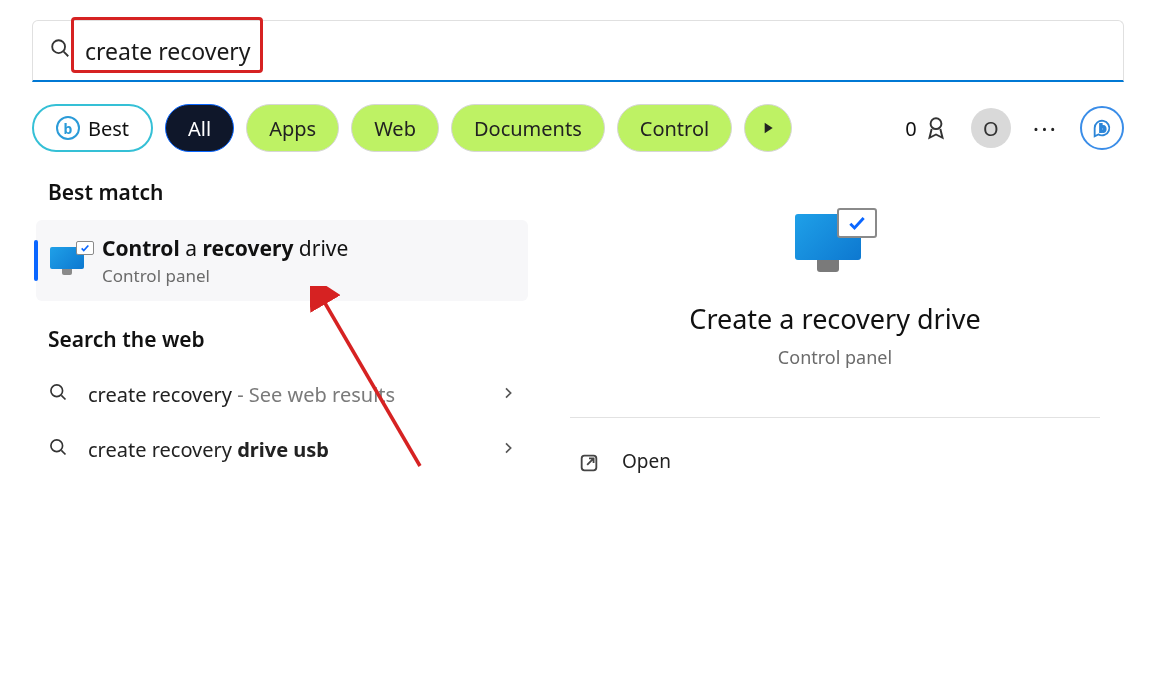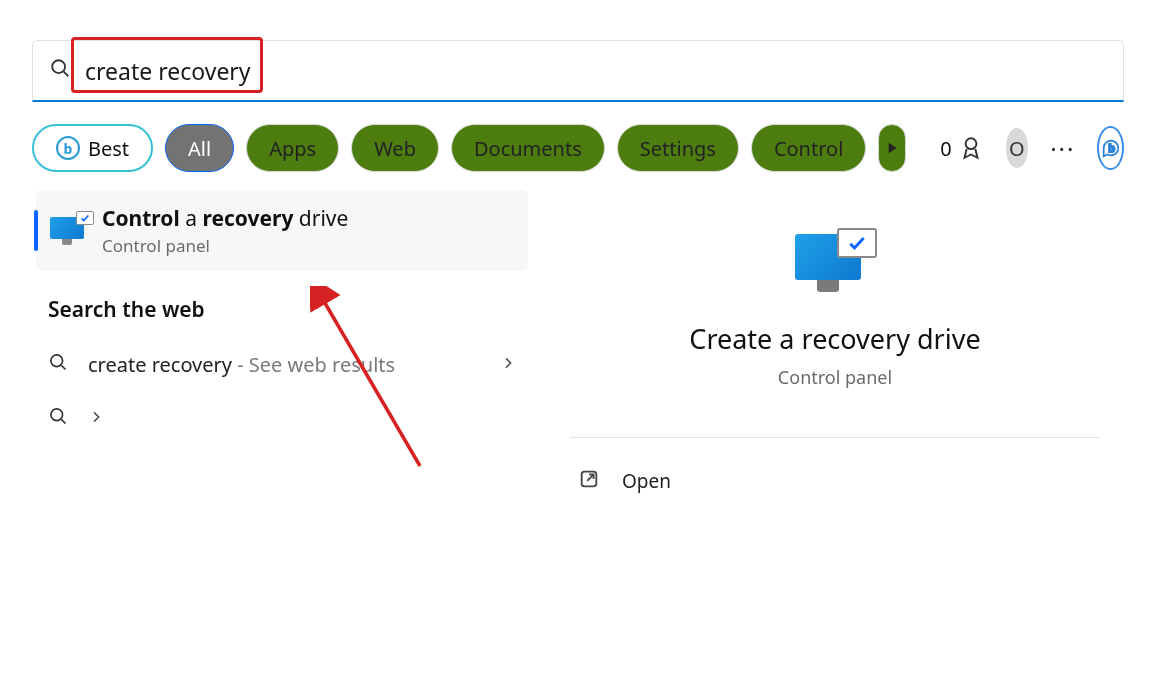--- a/index.html
+++ b/index.html
@@ -8,21 +8,21 @@
       background: #f5f5f5;
       width: 1156px;
       height: 680px;
       overflow: hidden;
     }
     .window {
       position: relative;
       width: 100%;
       height: 100%;
       background: #ffffff;
-      padding-top: 40px;
+      padding-top: 20px;
     }
     
     .search-bar {
       margin: 0 32px;
       height: 62px;
       border: 1px solid #e0e0e0;
       border-bottom: 2px solid #0078d4;
       border-radius: 6px 6px 0 0;
       display: flex;
       align-items: center;
@@ -61,31 +61,31 @@
       margin: 22px 32px 0 32px;
       display: flex;
       align-items: center;
       gap: 12px;
     }
     .chip {
       height: 48px;
       padding: 0 22px;
       border-radius: 24px;
       border: 1px solid #d6d6d6;
-      background: #4d7c0f;
+      background: #bef264;
       display: inline-flex;
       align-items: center;
       justify-content: center;
       font-size: 20px;
       color: #222;
       cursor: pointer;
       white-space: nowrap;
     }
     .chip.active {
-      background: #737373;
+      background: #0f172a;
       border-color: #0a66ff;
       color: #fff;
     }
     .chip.chat {
       background: #fff;
       border: 2px solid #35c0d6;
       color: #111;
       gap: 8px;
     }
     .chip.icon-only {
@@ -306,21 +306,21 @@
     }
     .right-divider {
       width: 100%;
       height: 1px;
       background: #e2e2e2;
       margin-bottom: 30px;
     }
     .open-row {
       align-self: flex-start;
       display: flex;
-      align-items: flex-start;
+      align-items: flex-end;
       gap: 22px;
       padding-left: 8px;
       cursor: pointer;
       font-size: 19px;
       color: #222;
     }
     .open-row svg { color: #444; }
 
     
     .arrow-ann {
@@ -359,23 +359,20 @@
     <div class="chip">
         <span>Apps</span>
       </div>
     <div class="chip">
         <span>Web</span>
       </div>
     <div class="chip">
         <span>Documents</span>
       </div>
     <div class="chip">
-        <span>Settings</span>
-      </div>
-    <div class="chip">
         <span>Control</span>
       </div>
     <div class="chip icon-only">
       <svg width="16" height="16" viewBox="0 0 24 24" fill="currentColor">
           <polygon points="7,4 19,12 7,20"></polygon>
         </svg>
     </div>
     <div class="flex-spacer"></div>
     <div class="reward">
       <span>0</span>
@@ -392,20 +389,21 @@
       <svg width="22" height="22" viewBox="0 0 24 24" fill="none" stroke="#2b85d8" stroke-width="2">
         <path d="M4 12a8 8 0 1 1 4 7L4 21Z"></path>
           <text x="9" y="16" font-size="12" fill="#2b85d8" font-weight="bold">b</text>
       </svg>
     </div>
   </div>
 
   <div class="content">
 
     <div class="left-col">
+      <div class="section-heading">Best match</div>
 
       <div class="best-match-card">
         <div class="monitor-icon">
           <div class="screen"></div>
             <div class="stand"></div>
           <div class="badge">
               <svg width="12" height="10" viewBox="0 0 24 24" fill="none" stroke="currentColor" stroke-width="4">
                 <polyline points="4,13 9,18 20,6"></polyline>
               </svg>
             </div>
@@ -429,20 +427,21 @@
             <span class="row-text"><span>create recovery</span><span class="b"></span><span class="dim"> - See web results</span></span>
             <span class="chev"><svg width="16" height="16" viewBox="0 0 24 24" fill="none" stroke="currentColor" stroke-width="2.5">
                 <polyline points="9,5 16,12 9,19"></polyline>
               </svg></span>
           </div>
           <div class="web-row">
             <span class="row-icon"><svg width="20" height="20" viewBox="0 0 24 24" fill="none" stroke="currentColor" stroke-width="2">
                 <circle cx="10.5" cy="10.5" r="7"></circle>
                 <line x1="21" y1="21" x2="16" y2="16"></line>
               </svg></span>
+            <span class="row-text"><span>create recovery </span><span class="b">drive usb</span><span></span></span>
             <span class="chev"><svg width="16" height="16" viewBox="0 0 24 24" fill="none" stroke="currentColor" stroke-width="2.5">
                 <polyline points="9,5 16,12 9,19"></polyline>
               </svg></span>
           </div>
         </div>
     </div>
 
     <div class="right-col">
       <div class="big-monitor">
         <div class="screen"></div>

